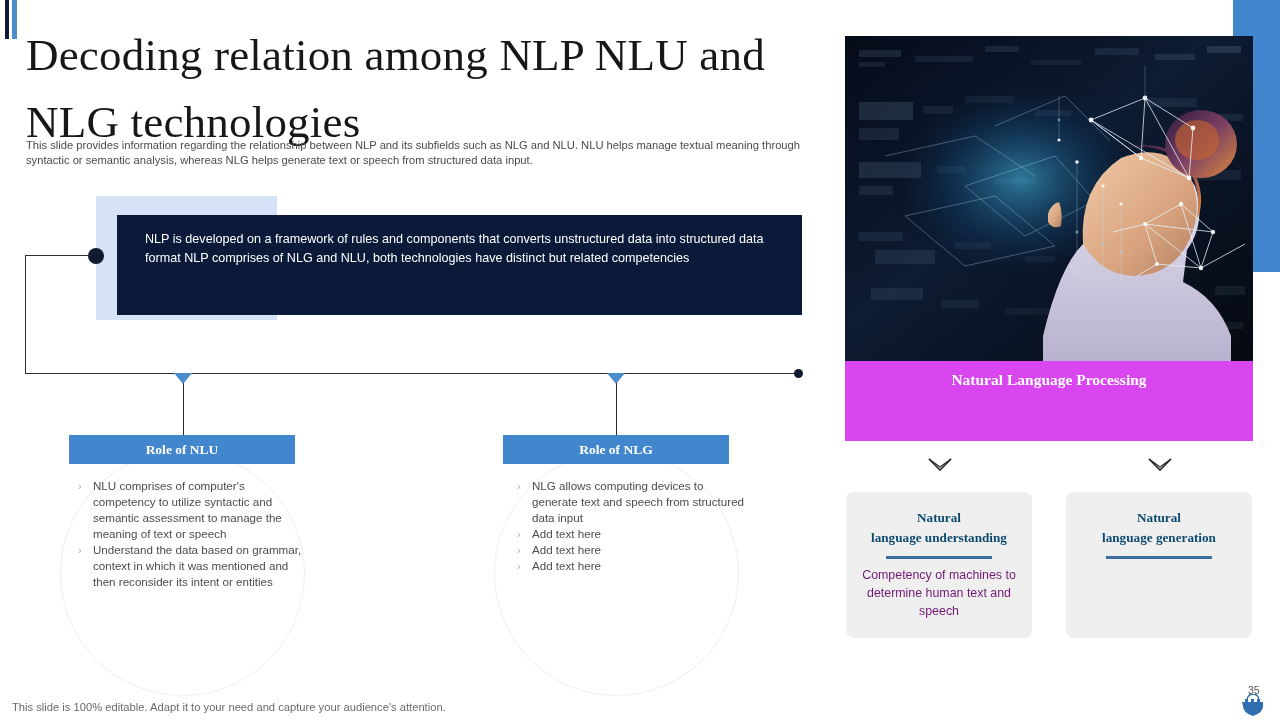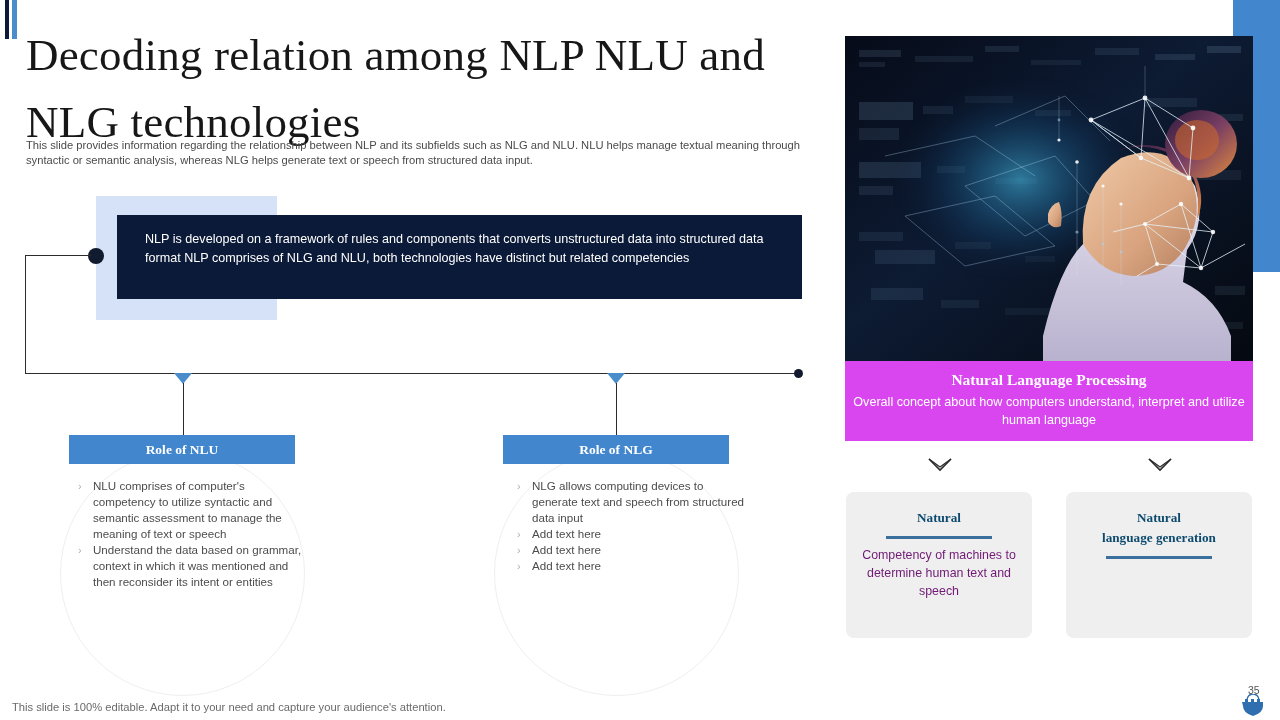--- a/index.html
+++ b/index.html
@@ -27,21 +27,21 @@
     letter-spacing:.2px;font-weight:400;
   }
   .subtitle{
     position:absolute;left:26px;top:138px;width:795px;
     font-size:11.2px;line-height:15px;color:#4a4a4a;
   }
 
   
   .callout-backing{position:absolute;left:96px;top:196px;width:181px;height:124px;background:#d6e2f7;}
   .callout{
-    position:absolute;left:117px;top:215px;width:685px;height:84px;
+    position:absolute;left:117px;top:215px;width:685px;height:100px;
     background:#0b1a38;
   }
   .callout-text{
     position:absolute;left:28px;top:15px;width:640px;
     color:#ffffff;font-size:12.6px;line-height:18.5px;
   }
 
   
   .conn-dot-main{
     position:absolute;left:88px;top:248px;width:16px;height:16px;border-radius:50%;
@@ -308,35 +308,35 @@
         <circle cx="232" cy="196" r="1.6"></circle>
           <circle cx="258" cy="208" r="1.4"></circle>
         <circle cx="276" cy="216" r="1.4"></circle>
           <circle cx="214" cy="84" r="1.4"></circle>
       </g>
     </svg>
   </div>
 
   <div class="cap-bar">
     <div class="cap-title">Natural Language Processing</div>
-    <div class="cap-sub">Overall concept about how computers understand, interpret and utilize human language</div>
   </div>
 
   <svg class="chev-down chev-1" viewBox="0 0 28 18">
     <path d="M3 3 L14 14 L25 3" fill="none" stroke="#2b2b2b" stroke-width="1.6"></path>
     <path d="M3 3 L14 11 L25 3" fill="none" stroke="#2b2b2b" stroke-width="1.2"></path>
   </svg>
   <svg class="chev-down chev-2" viewBox="0 0 28 18">
     <path d="M3 3 L14 14 L25 3" fill="none" stroke="#2b2b2b" stroke-width="1.6"></path>
     <path d="M3 3 L14 11 L25 3" fill="none" stroke="#2b2b2b" stroke-width="1.2"></path>
   </svg>
 
   <div class="info-card card-1">
     <div class="card-title">
       <div>Natural</div>
+      <div>language understanding</div>
     </div>
     <div class="card-rule"></div>
     <div class="card-body">Competency of machines to determine human text and speech</div>
   </div>
 
   <div class="info-card card-2">
     <div class="card-title">
       <div>Natural</div>
       <div>language generation</div>
     </div>

